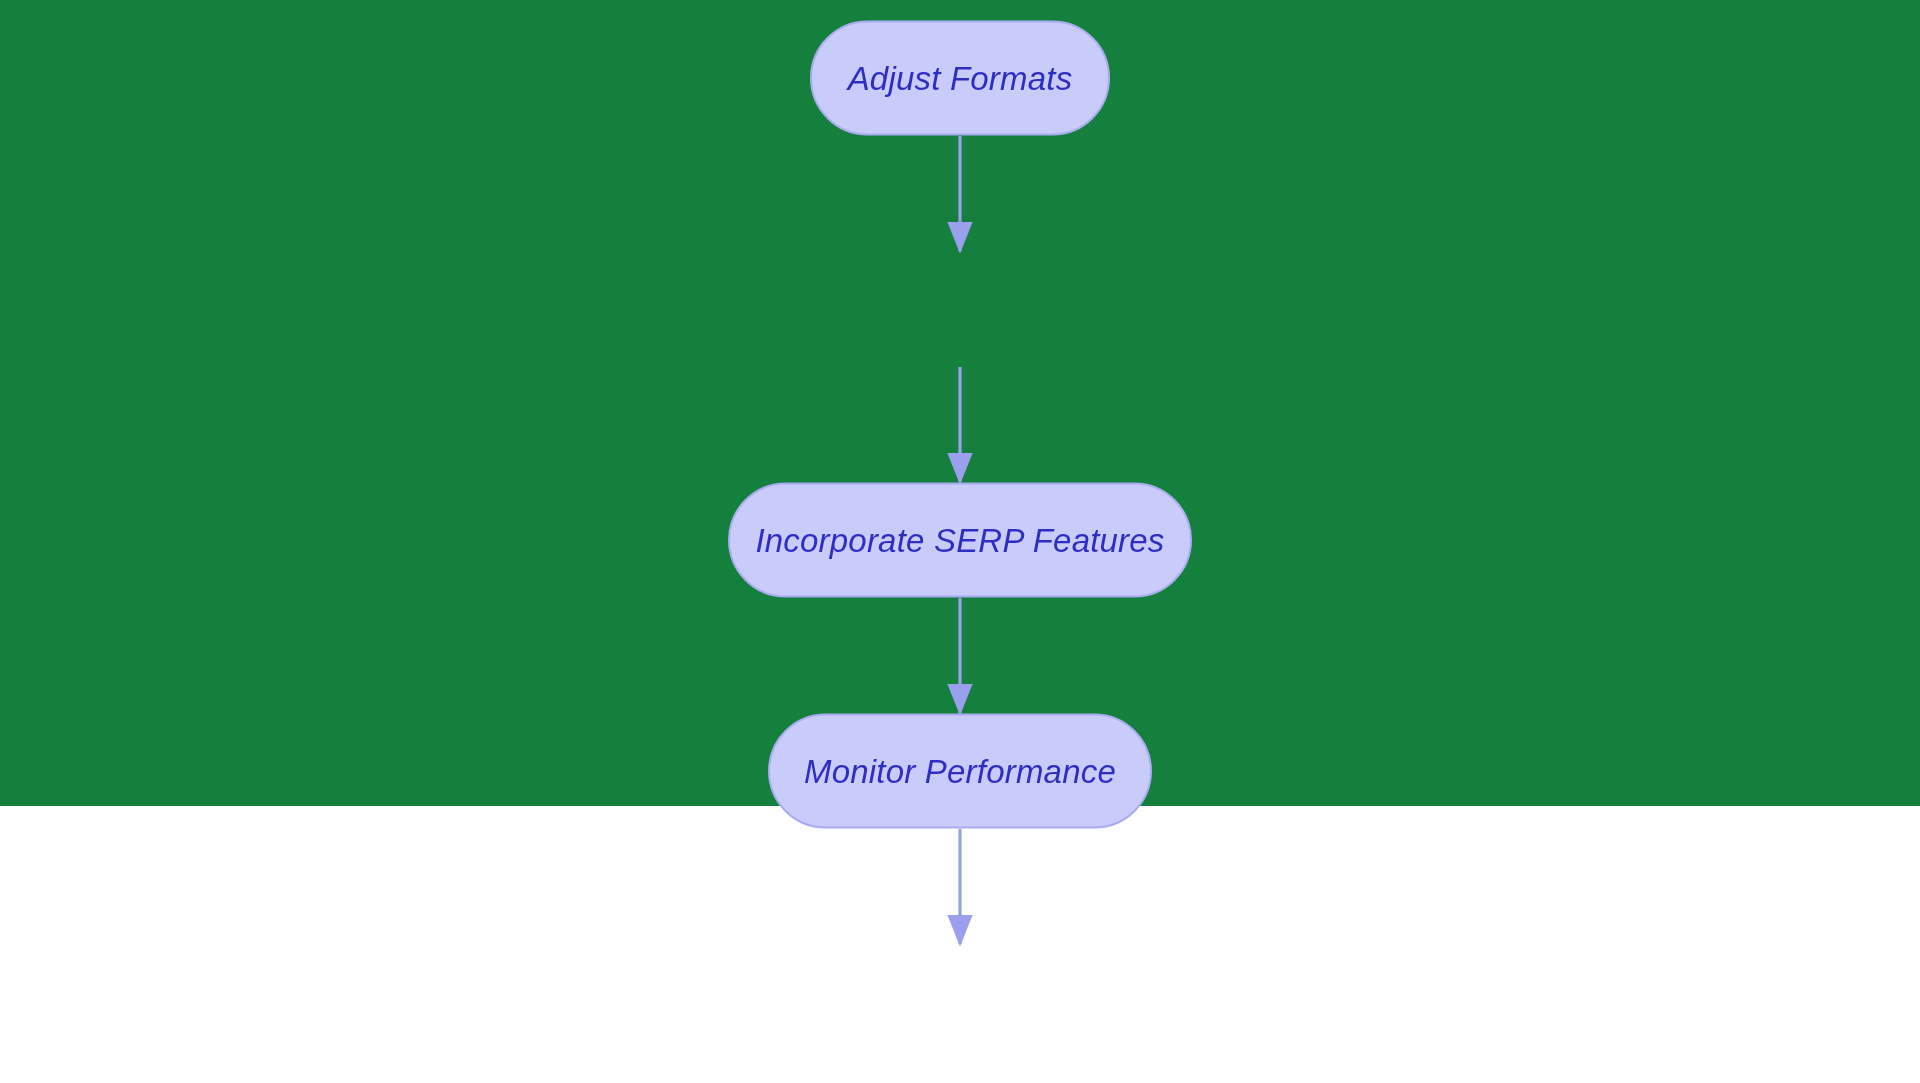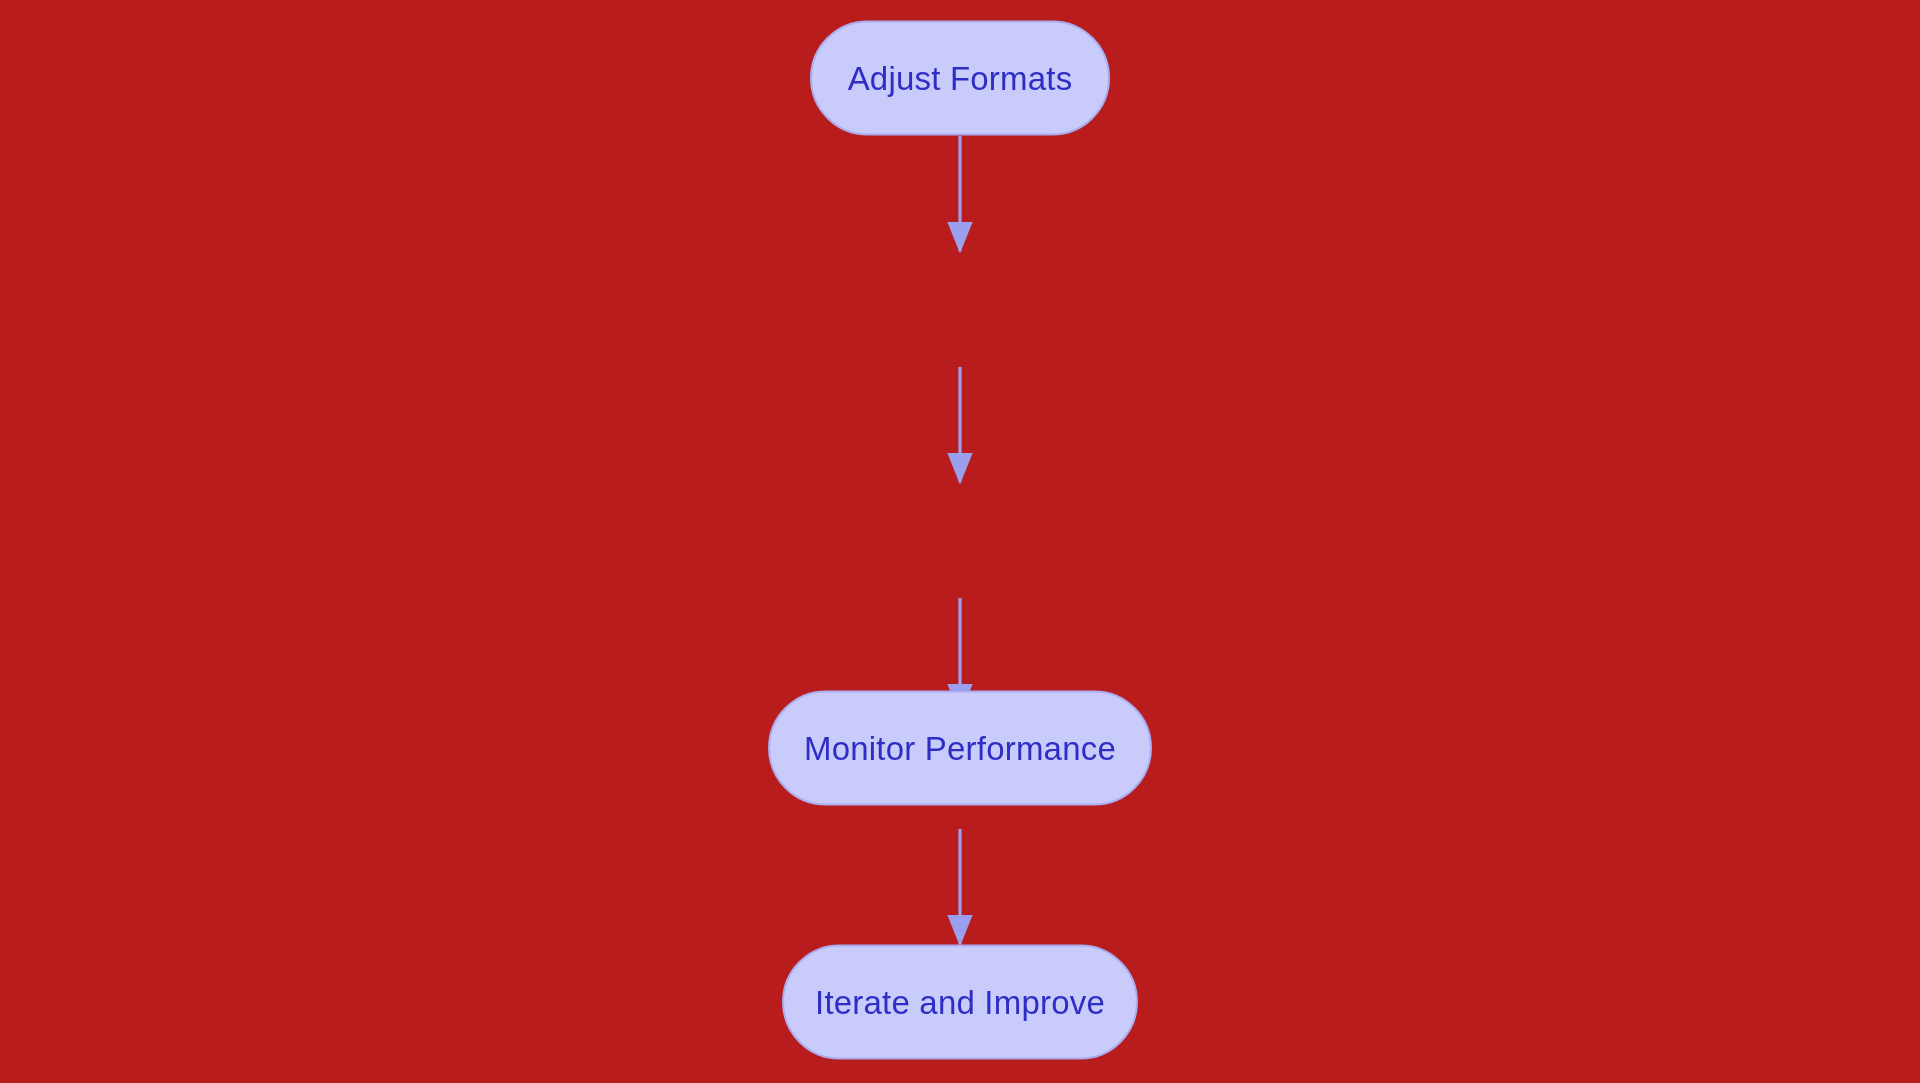--- a/index.html
+++ b/index.html
@@ -11,22 +11,23 @@
   body {
     width: 1920px;
     height: 1083px;
     font-family: "Liberation Sans", sans-serif;
     overflow: hidden;
   }
 
   #flowchart {
     position: relative;
     width: 1920px;
-    height: 1083px;
-    background: #b91c1c;
+    height: 806px;
+    background: #15803d;
+    font-style: italic;
   }
 
   
   #edge-layer {
     position: absolute;
     left: 0;
     top: 0;
     width: 1920px;
     height: 1083px;
     z-index: 1;
@@ -80,21 +81,21 @@
       <line class="flow-edge" stroke="#9aa0ee" stroke-width="3.2" marker-end="url(#arrowhead)" x1="960" y1="367" x2="960" y2="482"></line>
       <line class="flow-edge" stroke="#9aa0ee" stroke-width="3.2" marker-end="url(#arrowhead)" x1="960" y1="598" x2="960" y2="713"></line>
       <line class="flow-edge" stroke="#9aa0ee" stroke-width="3.2" marker-end="url(#arrowhead)" x1="960" y1="829" x2="960" y2="944"></line>
     </g>
   </svg>
 
   <div id="node-layer">
     <div class="flow-node" style="left: 960px; top: 78px; width: 300px; background: rgb(201, 203, 251); border-color: rgb(169, 172, 241);">
       <span class="flow-node-label" style="color: rgb(46, 46, 196);">Adjust Formats</span>
     </div>
-    <div class="flow-node" style="left: 960px; top: 748px; width: 384px; background: rgb(201, 203, 251); border-color: rgb(169, 172, 241);">
+    <div class="flow-node" style="left: 960px; top: 540px; width: 464px; background: rgb(201, 203, 251); border-color: rgb(169, 172, 241);">
+      <span class="flow-node-label" style="color: rgb(46, 46, 196);">Incorporate SERP Features</span>
+    </div>
+    <div class="flow-node" style="left: 960px; top: 771px; width: 384px; background: rgb(201, 203, 251); border-color: rgb(169, 172, 241);">
       <span class="flow-node-label" style="color: rgb(46, 46, 196);">Monitor Performance</span>
-    </div>
-    <div class="flow-node" style="left: 960px; top: 1002px; width: 356px; background: rgb(201, 203, 251); border-color: rgb(169, 172, 241);">
-      <span class="flow-node-label" style="color: rgb(46, 46, 196);">Iterate and Improve</span>
     </div>
   </div>
 
 </div>
 
 </body></html>

